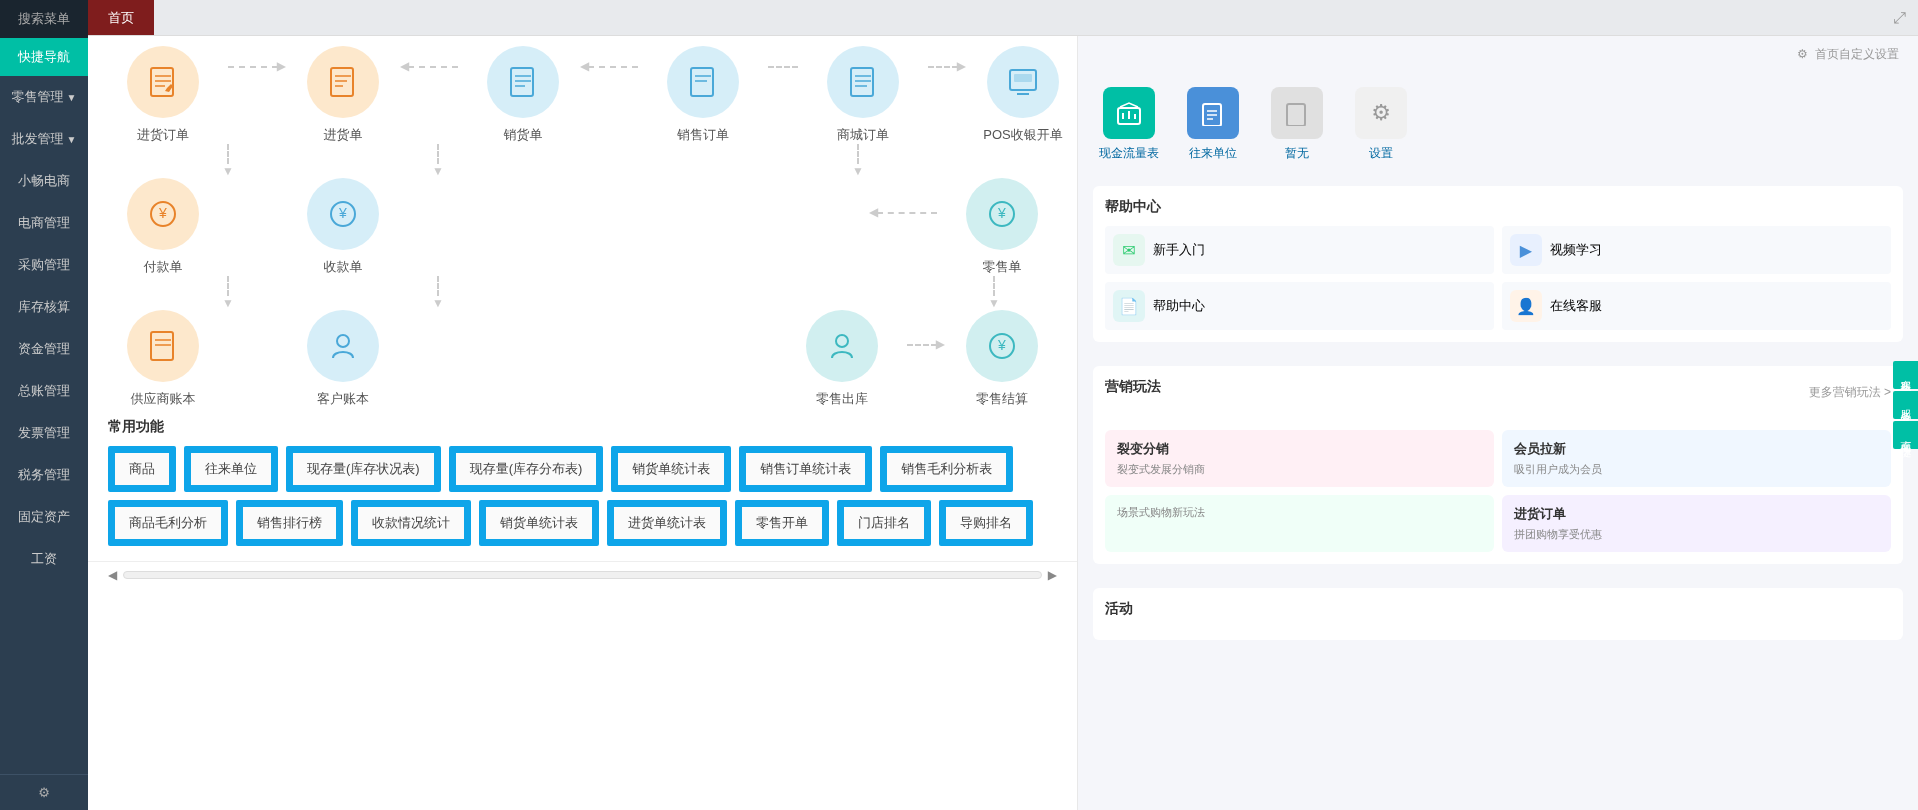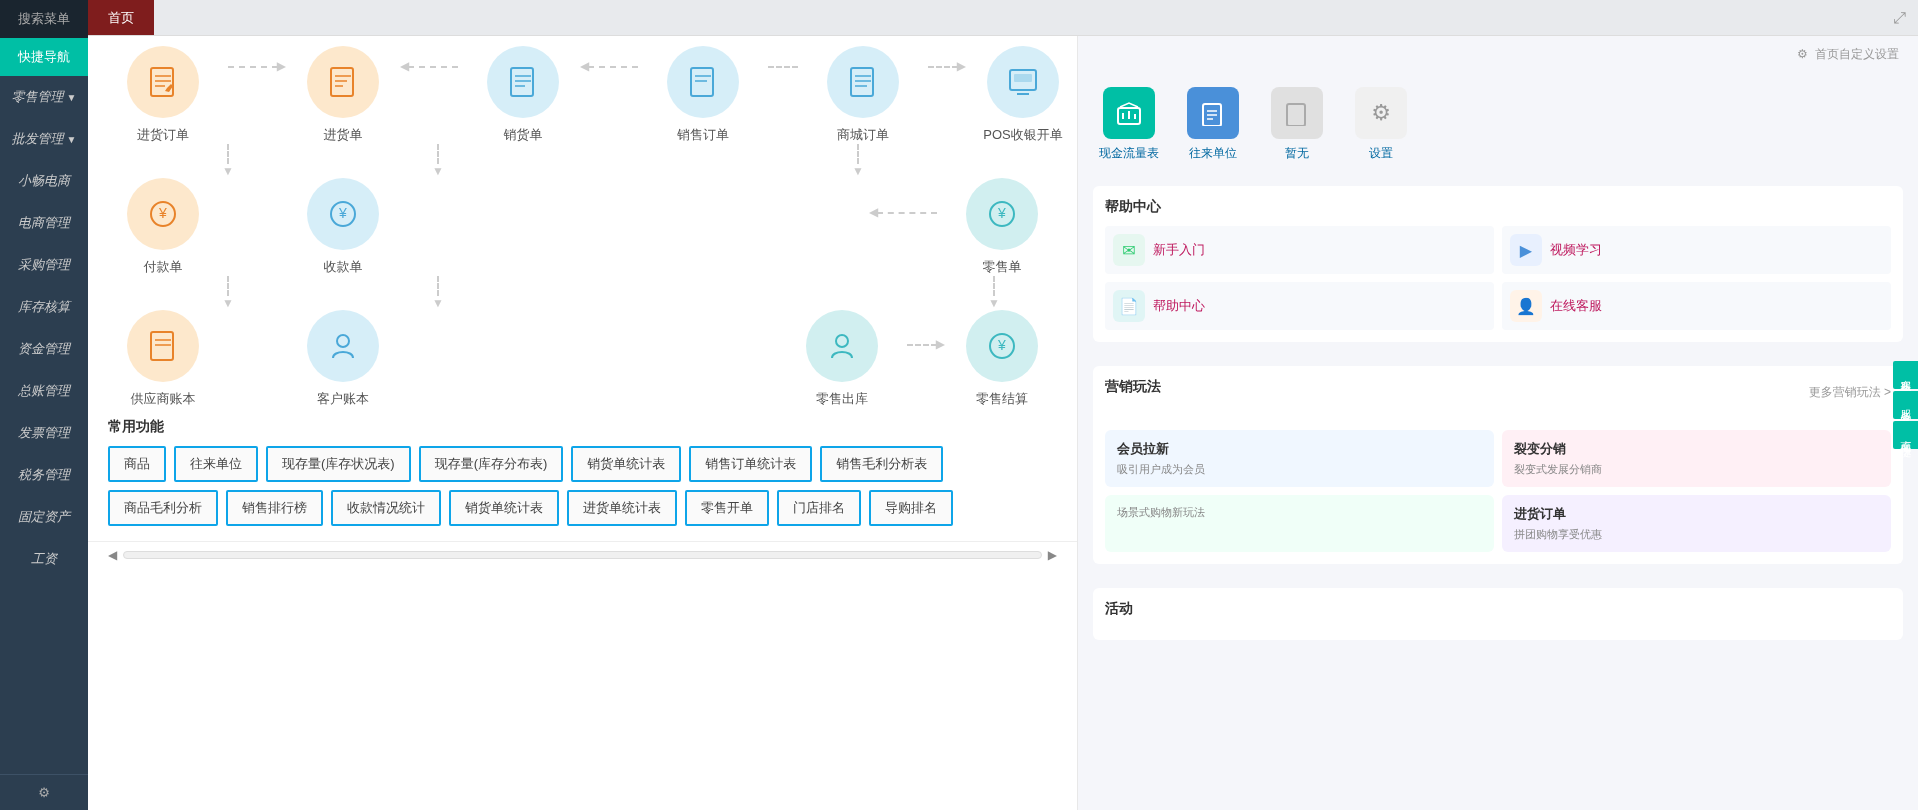--- a/index.html
+++ b/index.html
@@ -34,21 +34,20 @@
     .sidebar-item {
       color: #ccc;
       padding: 12px 0;
       font-size: 13px;
       text-align: center;
       cursor: pointer;
       display: flex;
       align-items: center;
       justify-content: center;
       gap: 3px;
-      font-style: italic;
     }
     .sidebar-item .arrow { font-size: 10px; }
     .sidebar-bottom {
       margin-top: auto;
       border-top: 1px solid #3d5166;
       padding: 10px 8px;
       text-align: center;
       color: #aaa;
       cursor: pointer;
     }
@@ -144,21 +143,21 @@
       font-weight: bold;
       margin-bottom: 10px;
     }
     .quick-grid {
       display: flex;
       flex-wrap: wrap;
       gap: 8px;
     }
     .quick-btn {
       padding: 7px 14px;
-      border: 2px solid #0ea5e9;
+      border: 7px solid #0ea5e9;
       background: #fafafa;
       color: #444;
       font-size: 13px;
       cursor: pointer;
       border-radius: 2px;
     }
 
     
     .scroll-bar-area {
       border-top: 1px solid #eee;
@@ -266,21 +265,21 @@
       border-radius: 6px;
       display: flex;
       align-items: center;
       justify-content: center;
       font-size: 16px;
     }
     .help-icon.green { background: #e6f7f0; color: #2ecc71; }
     .help-icon.blue { background: #e8f0fe; color: #4a90d9; }
     .help-icon.teal { background: #e0f5f5; color: #00bfa5; }
     .help-icon.orange { background: #fff3e8; color: #e8832a; }
-    .help-label { font-size: 13px; color: #be185d; }
+    .help-label { font-size: 13px; color: #000000; }
 
     
     .marketing-section {
       background: #fff;
       border-radius: 6px;
       padding: 12px;
     }
     .marketing-header {
       display: flex;
       justify-content: space-between;
@@ -759,27 +758,27 @@
           </div>
         </div>
       </div>
 
       <div class="marketing-section">
         <div class="marketing-header">
           <span class="section-title">营销玩法</span>
           <span class="more-link">更多营销玩法 &gt;</span>
         </div>
         <div class="marketing-grid">
+          <div class="marketing-item pink">
+            <div class="marketing-item-title">裂变分销</div>
+            <div class="marketing-item-desc">裂变式发展分销商</div>
+          </div>
           <div class="marketing-item">
             <div class="marketing-item-title">会员拉新</div>
             <div class="marketing-item-desc">吸引用户成为会员</div>
-          </div>
-          <div class="marketing-item pink">
-            <div class="marketing-item-title">裂变分销</div>
-            <div class="marketing-item-desc">裂变式发展分销商</div>
           </div>
           <div class="marketing-item green">
             <div class="marketing-item-desc">场景式购物新玩法</div>
           </div>
           <div class="marketing-item purple">
             <div class="marketing-item-title">进货订单</div>
             <div class="marketing-item-desc">拼团购物享受优惠</div>
           </div>
         </div>
       </div>

